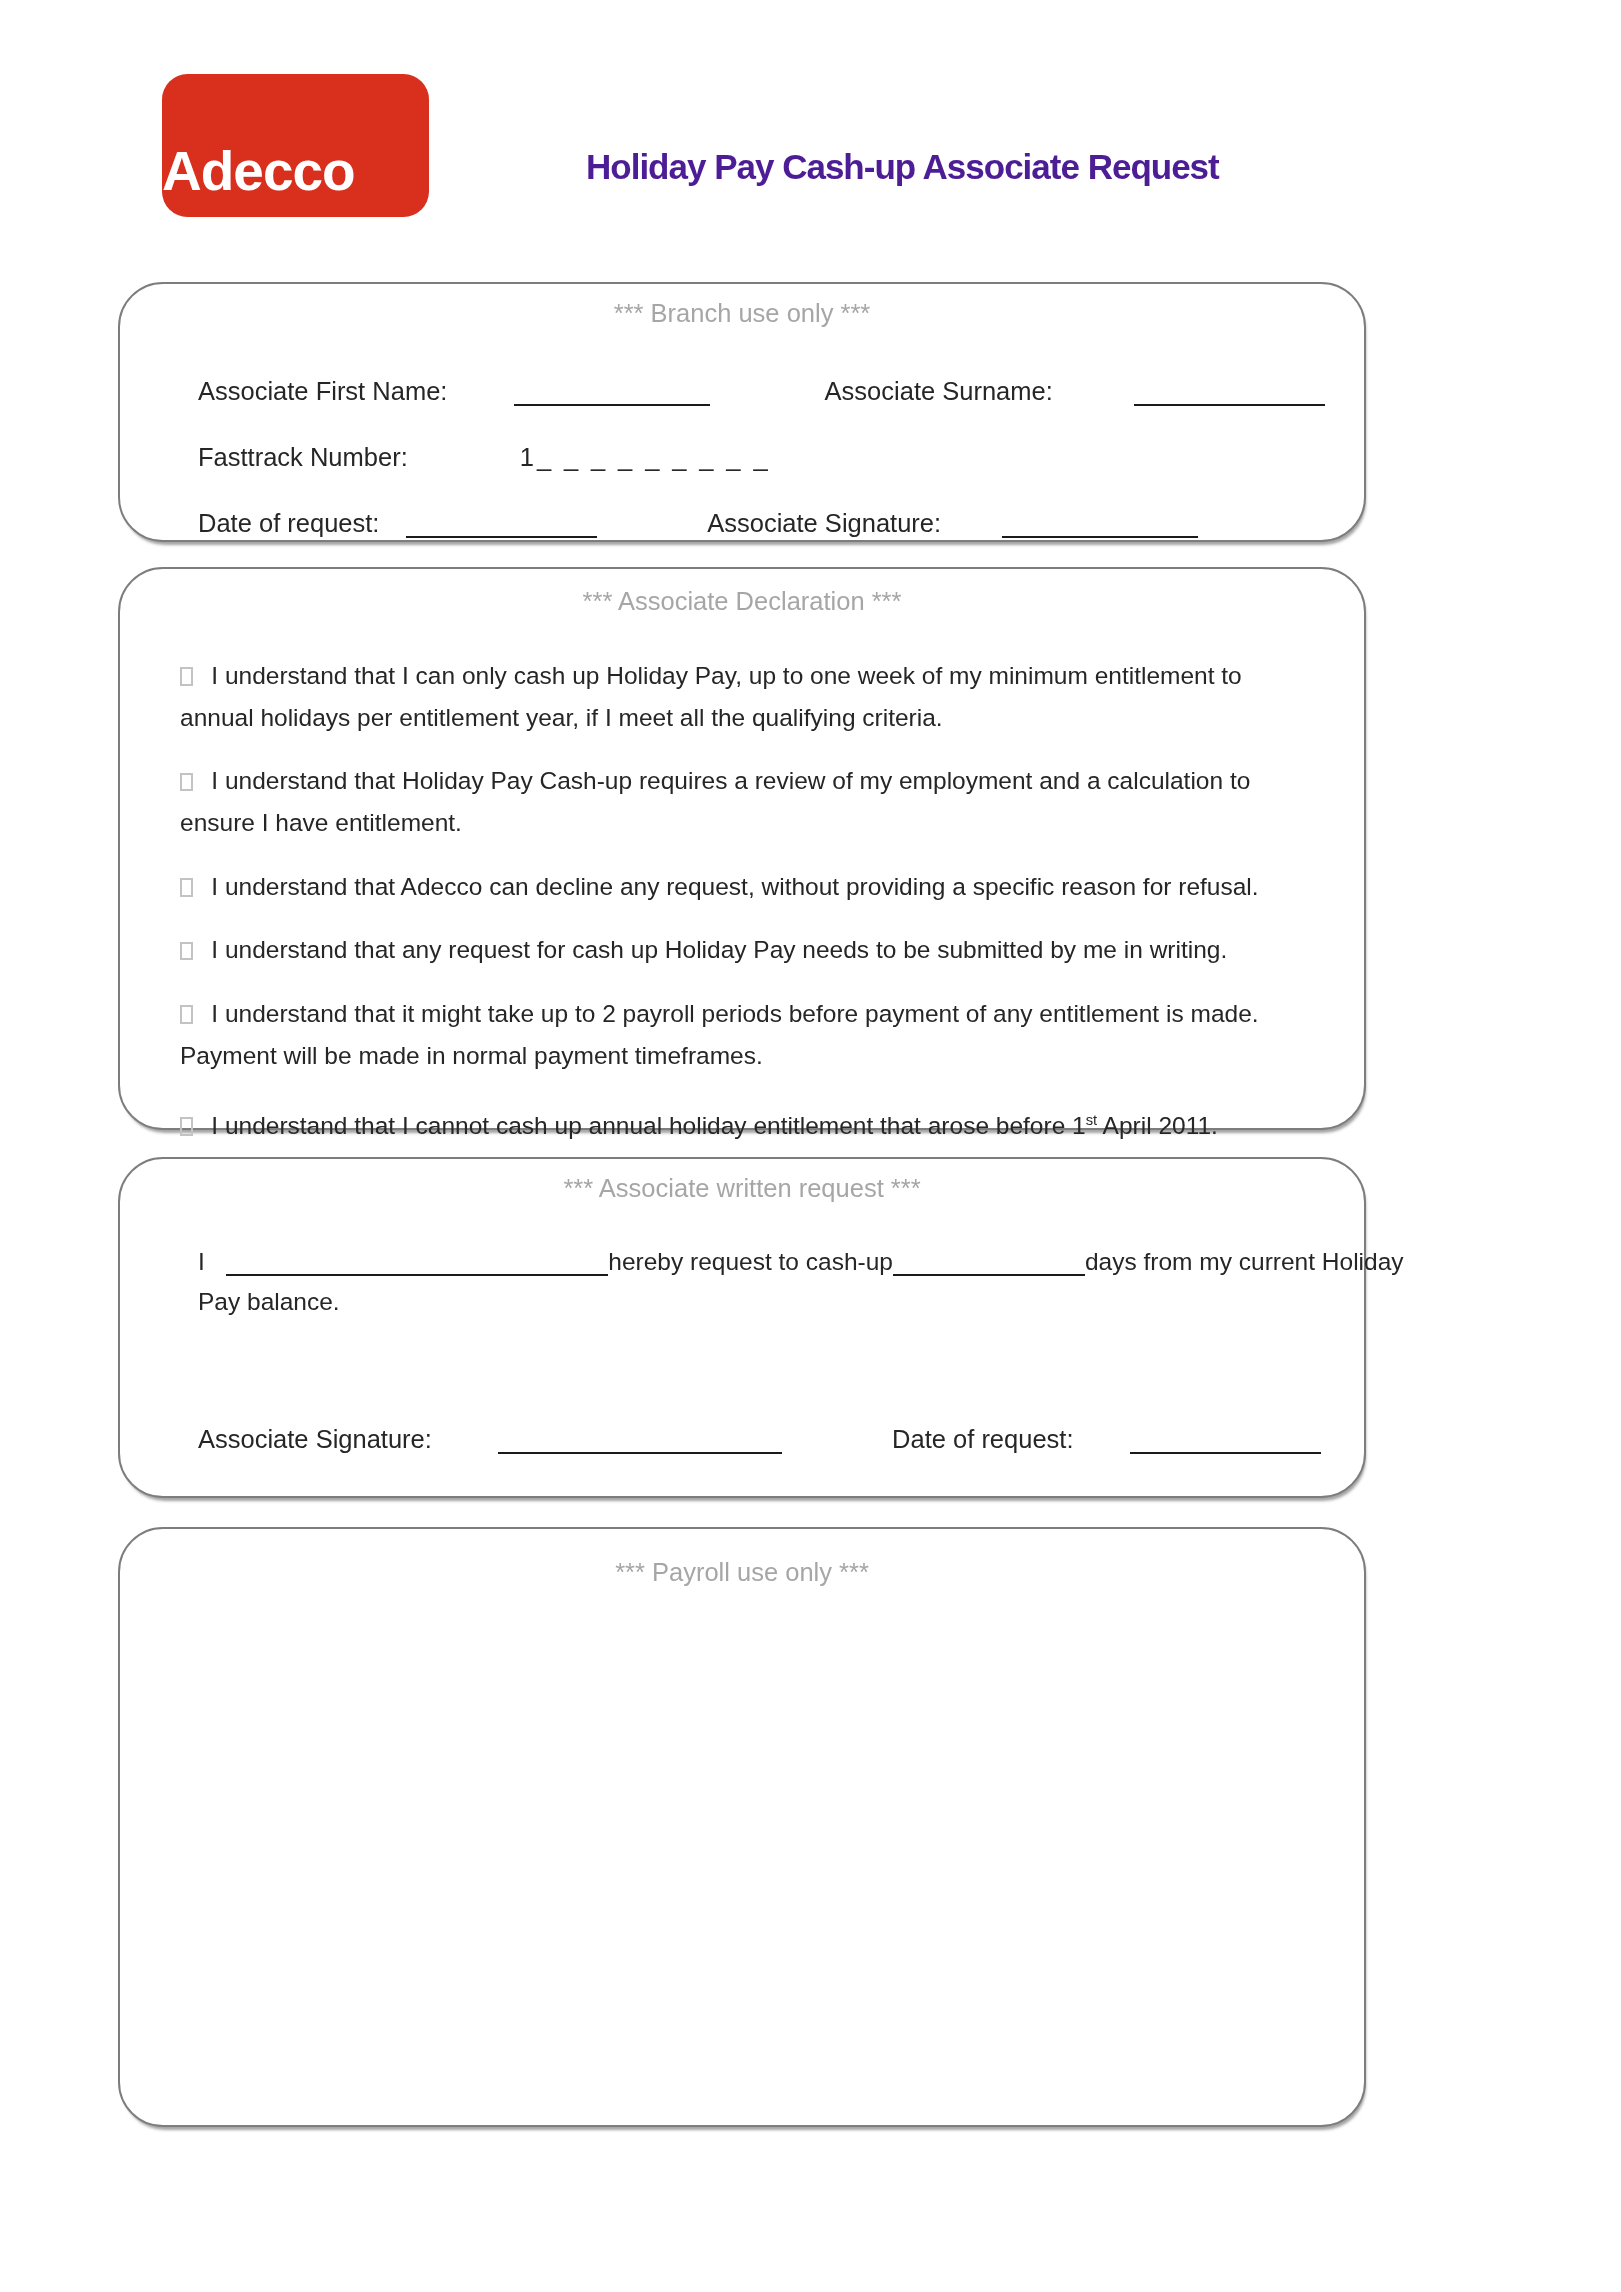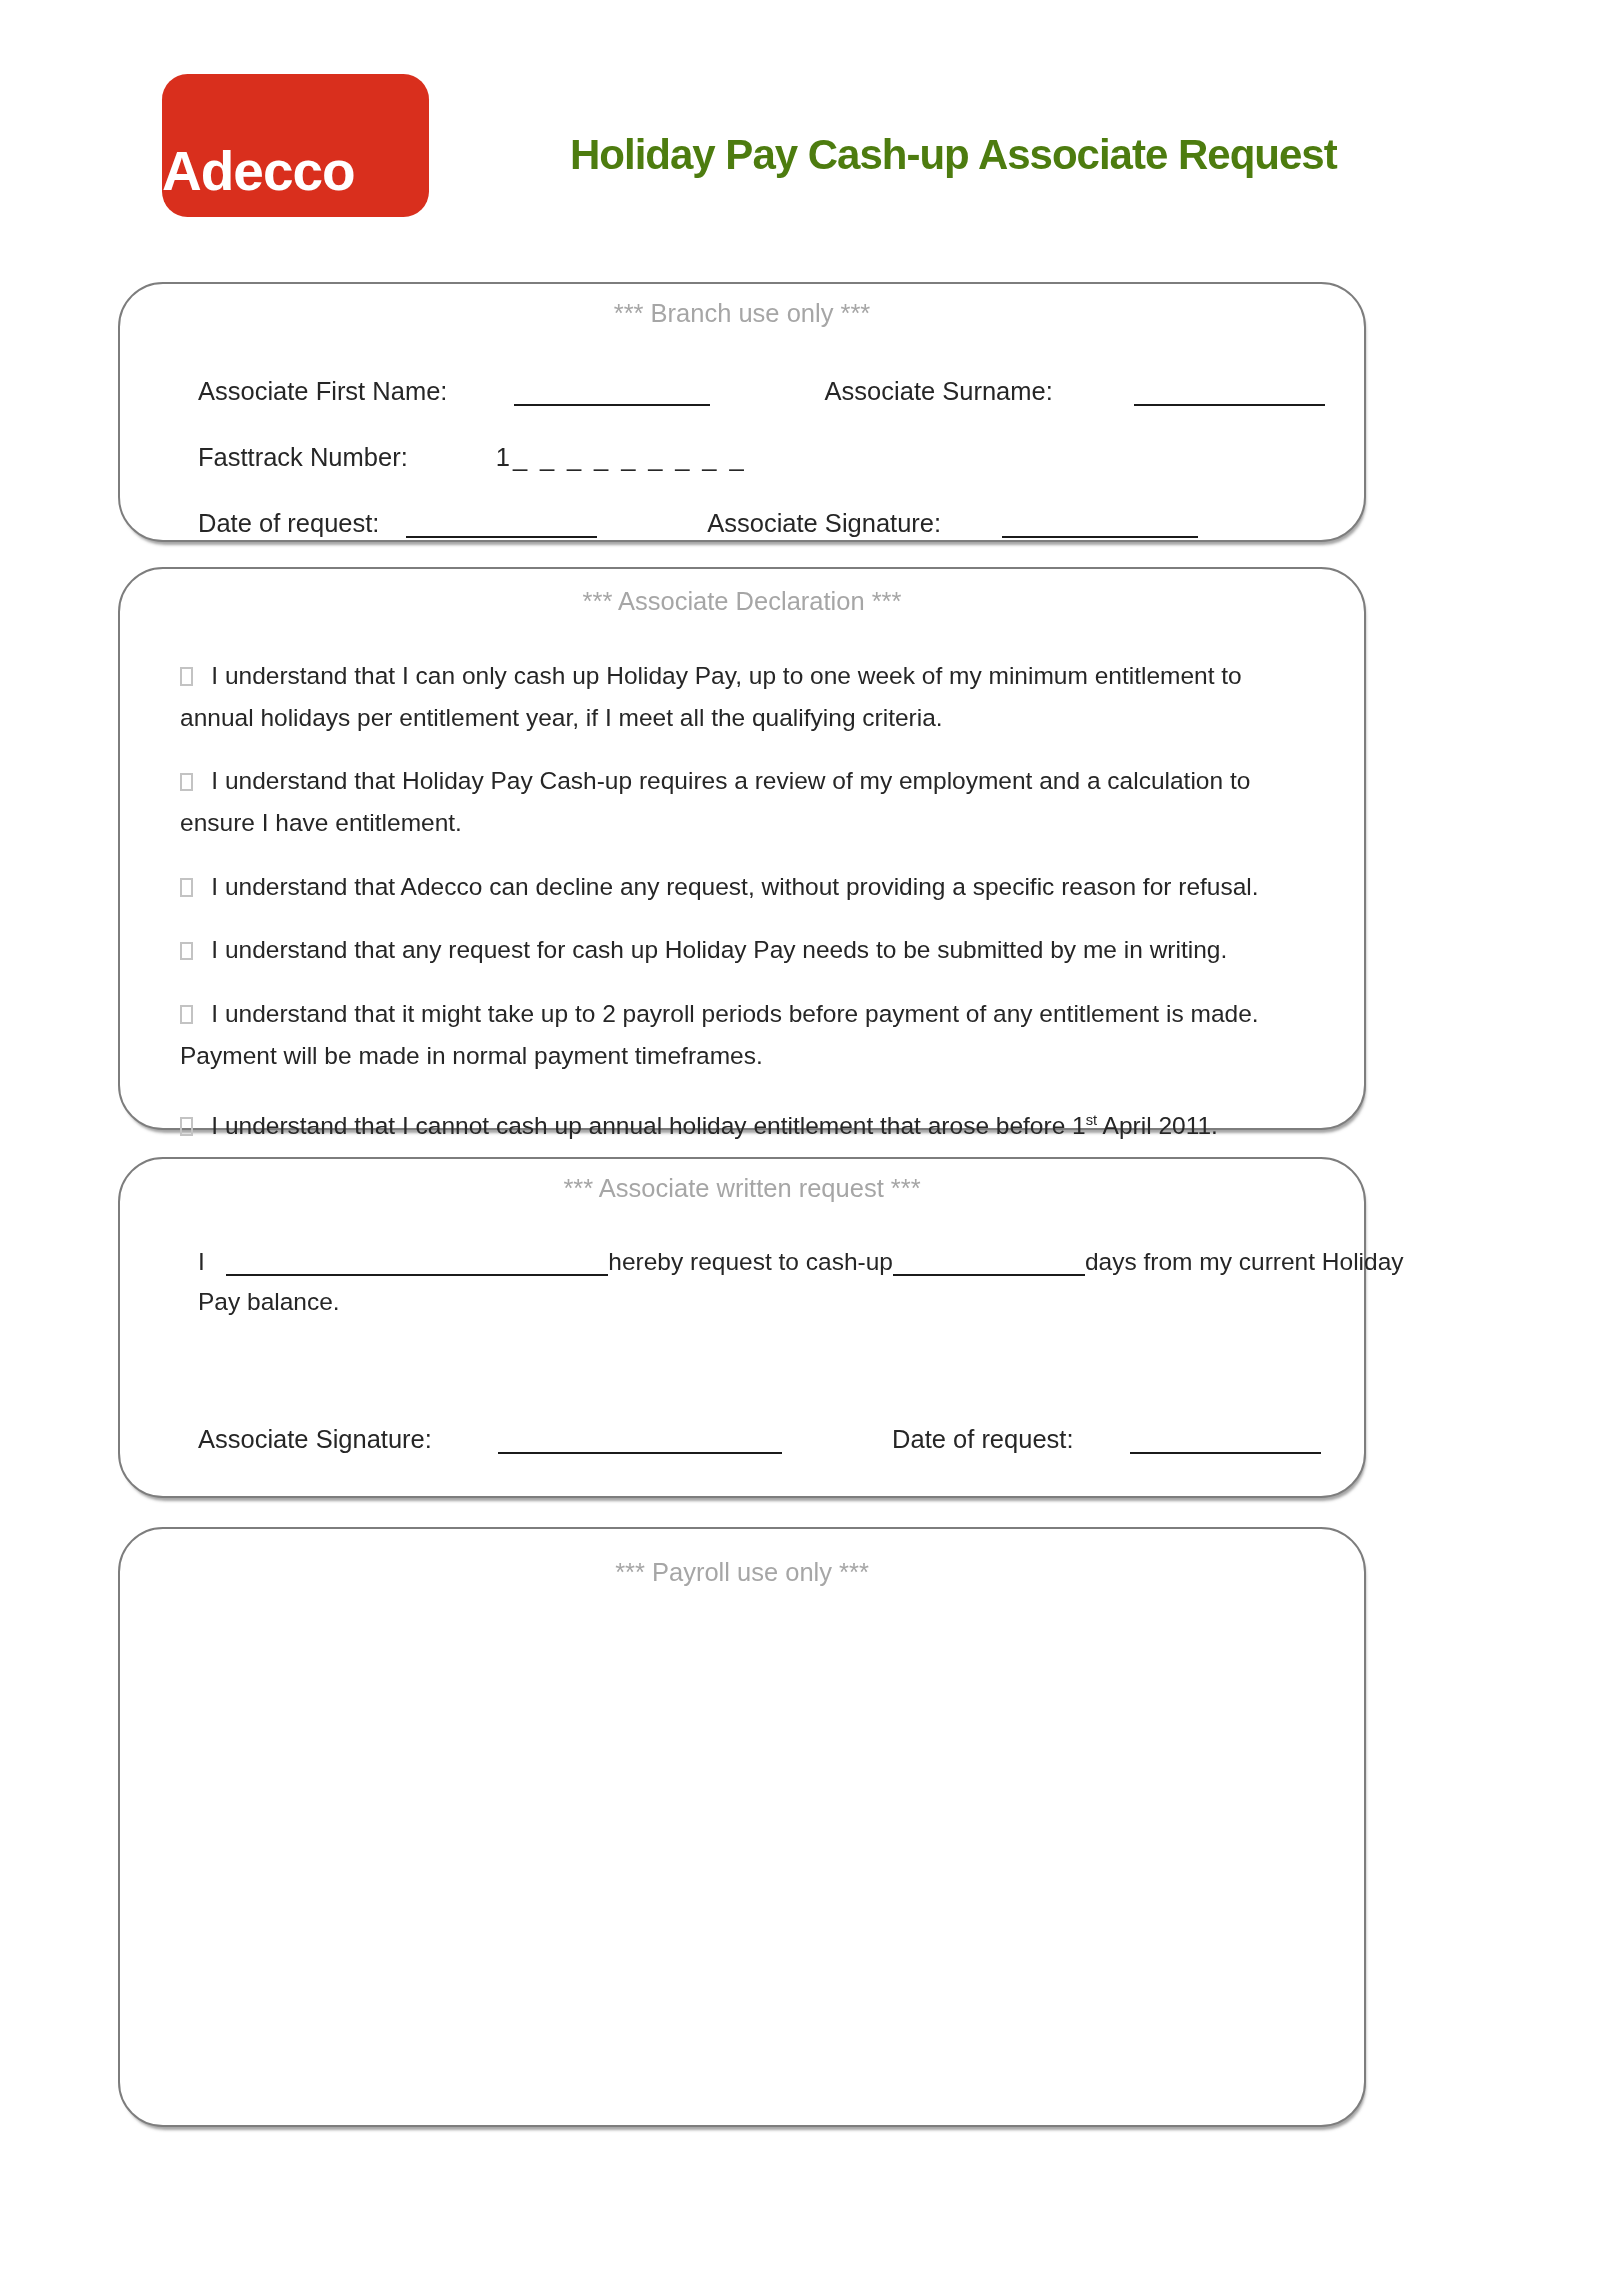--- a/index.html
+++ b/index.html
@@ -17,22 +17,22 @@
     width:267px;height:143px;
     background:#d92f1d;
     border-radius:25.5px;
     display:flex;align-items:flex-end;
     padding-bottom:13.7px;box-sizing:border-box;
   }
   .logo-text{
     color:#ffffff;font-size:55px;font-weight:bold;letter-spacing:-1px;
   }
   .title{
-    position:absolute;left:570px;top:131px;margin:0;
-    font-size:42px;font-weight:bold;color:#4d7c0f;letter-spacing:-1px;
+    position:absolute;left:570px;top:131px;margin:16px;
+    font-size:35px;font-weight:bold;color:#4c1d95;letter-spacing:-1px;
     white-space:nowrap;
   }
   
   .box{
     position:absolute;left:118px;width:1248px;
     box-sizing:border-box;
     border:2px solid #7d7d7d;
     border-radius:45px;
     background:#ffffff;
     box-shadow:2px 4.9px 2.9px -2px rgba(90,90,90,0.55);
@@ -55,21 +55,21 @@
   }
   .uline{
     display:inline-block;
     border-bottom:2px solid #1b1b1b;
     height:29px;vertical-align:-5.9px;
   }
   
   .box-branch .row1{margin-top:44px;}
   .box-branch .row2{margin-top:27.4px;}
   .box-branch .row3{margin-top:27.4px;}
-  .fasttrack-value{margin-left:81px;letter-spacing:2.9px;}
+  .fasttrack-value{margin-left:105px;letter-spacing:2.9px;}
   
   .decl-item{
     padding-left:60px;padding-right:69px;
     font-size:24.5px;line-height:42px;
     margin-bottom:21.6px;
   }
   .decl-header-gap{margin-bottom:39px;}
   .checkbox{
     display:inline-block;width:12.7px;height:18.6px;
     border:2px solid #c3c3c3;box-sizing:border-box;

